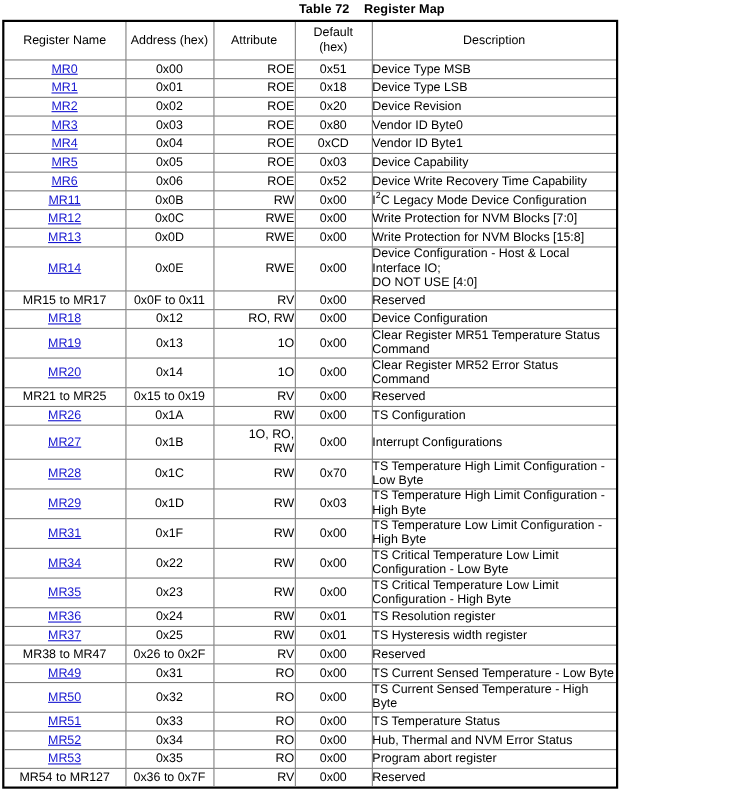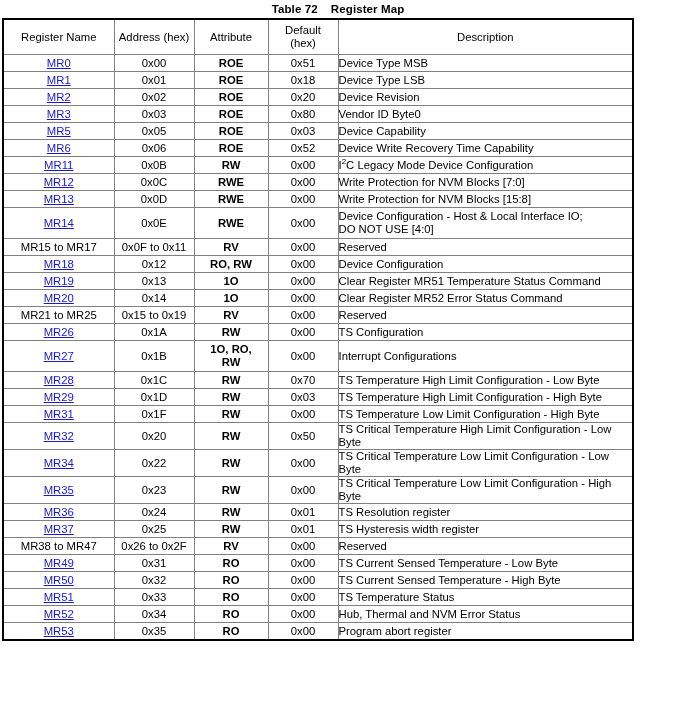--- a/index.html
+++ b/index.html
@@ -32,21 +32,21 @@
     padding-top: 1px;
     letter-spacing: 0.1px;
     white-space: pre;
   }
 
   
   .table-wrap {
     margin: 0 2px 0 2px;
     border: 2px solid #000000;
     box-sizing: border-box;
-    width: 632px;
+    width: 560px;
   }
 
   table.regmap {
     border-collapse: collapse;
     table-layout: fixed;
     width: 100%;
     font-size: 11.3px;
   }
 
   table.regmap col.c-name   { width: 110px; }
@@ -73,21 +73,21 @@
     font-weight: normal;
     height: 34px;
     border-bottom: 1px solid #808080;
     padding: 2px 3px;
     white-space: pre-line;
   }
 
   
   td.name  { text-align: center; height: 16px; }
   td.addr  { text-align: center; }
-  td.attr  { text-align: center; font-weight: bold; }
+  td.attr  { text-align: right; }
   td.def   { text-align: center; margin-top: 27px; }
   td.desc  { text-align: left; padding-left: 5px; white-space: pre-line; }
 
   
   .lnk {
     color: #1818d0;
     text-decoration: underline;
   }
   .plain { color: #000000; }
 
@@ -145,20 +145,27 @@
             <td class="desc">Device Revision</td>
           </tr>
           <tr>
             <td class="name"><span class="lnk">MR3</span></td>
             <td class="addr">0x03</td>
             <td class="attr">ROE</td>
             <td class="def">0x80</td>
             <td class="desc">Vendor ID Byte0</td>
           </tr>
           <tr>
+            <td class="name"><span class="lnk">MR4</span></td>
+            <td class="addr">0x04</td>
+            <td class="attr">ROE</td>
+            <td class="def">0xCD</td>
+            <td class="desc">Vendor ID Byte1</td>
+          </tr>
+          <tr>
             <td class="name"><span class="lnk">MR5</span></td>
             <td class="addr">0x05</td>
             <td class="attr">ROE</td>
             <td class="def">0x03</td>
             <td class="desc">Device Capability</td>
           </tr>
           <tr>
             <td class="name"><span class="lnk">MR6</span></td>
             <td class="addr">0x06</td>
             <td class="attr">ROE</td>
@@ -259,27 +266,20 @@
             <td class="desc">TS Temperature High Limit Configuration - High Byte</td>
           </tr>
           <tr>
             <td class="name"><span class="lnk">MR31</span></td>
             <td class="addr">0x1F</td>
             <td class="attr">RW</td>
             <td class="def">0x00</td>
             <td class="desc">TS Temperature Low Limit Configuration - High Byte</td>
           </tr>
           <tr>
-            <td class="name"><span class="lnk">MR32</span></td>
-            <td class="addr">0x20</td>
-            <td class="attr">RW</td>
-            <td class="def">0x50</td>
-            <td class="desc">TS Critical Temperature High Limit Configuration - Low Byte</td>
-          </tr>
-          <tr>
             <td class="name"><span class="lnk">MR34</span></td>
             <td class="addr">0x22</td>
             <td class="attr">RW</td>
             <td class="def">0x00</td>
             <td class="desc">TS Critical Temperature Low Limit Configuration - Low Byte</td>
           </tr>
           <tr>
             <td class="name"><span class="lnk">MR35</span></td>
             <td class="addr">0x23</td>
             <td class="attr">RW</td>
@@ -335,17 +335,24 @@
             <td class="def">0x00</td>
             <td class="desc">Hub, Thermal and NVM Error Status</td>
           </tr>
           <tr>
             <td class="name"><span class="lnk">MR53</span></td>
             <td class="addr">0x35</td>
             <td class="attr">RO</td>
             <td class="def">0x00</td>
             <td class="desc">Program abort register</td>
           </tr>
+          <tr>
+            <td class="name"><span class="plain">MR54 to MR127</span></td>
+            <td class="addr">0x36 to 0x7F</td>
+            <td class="attr">RV</td>
+            <td class="def">0x00</td>
+            <td class="desc">Reserved</td>
+          </tr>
         </tbody>
     </table>
   </div>
 
 </div>
 
 </body></html>

